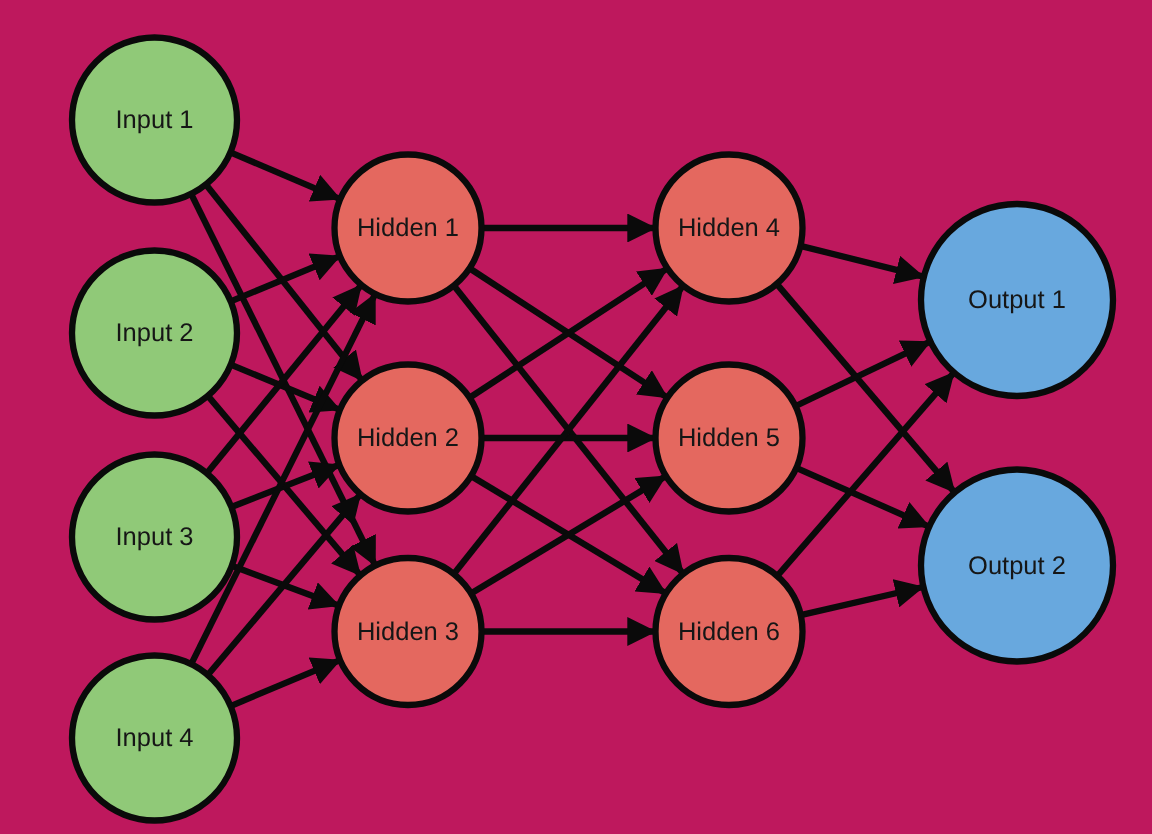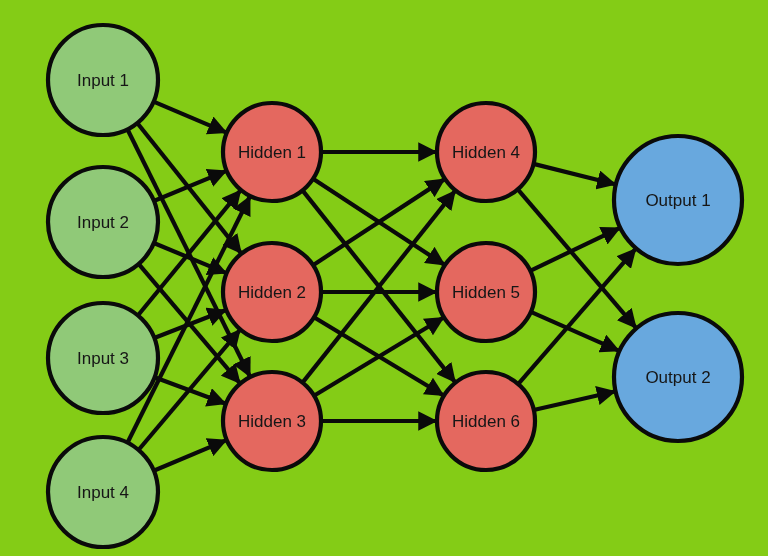--- a/index.html
+++ b/index.html
@@ -4,21 +4,21 @@
 <style>
   html, body {
     margin: 0;
     padding: 0;
     background: #4f6a74;
   }
   #canvas-root {
     position: relative;
     width: 768px;
     height: 556px;
-    background: #84cc16;
+    background: #be185d;
     overflow: hidden;
     font-family: "Liberation Sans", sans-serif;
   }
   #net-svg {
     position: absolute;
     top: 0;
     left: 0;
     width: 768px;
     height: 556px;
     display: block;

